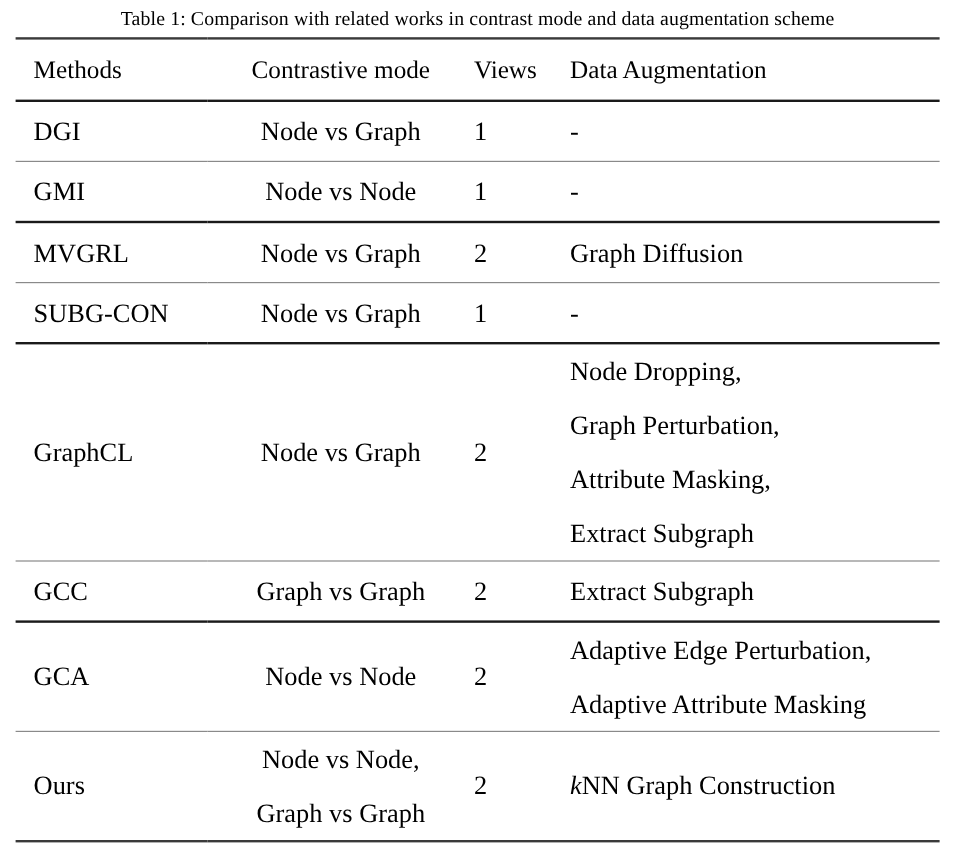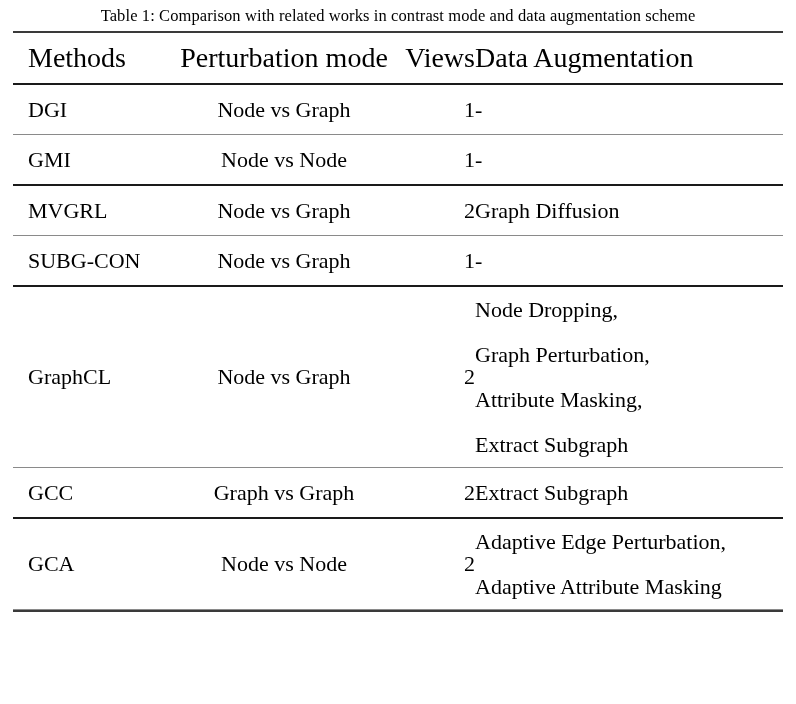--- a/index.html
+++ b/index.html
@@ -52,26 +52,26 @@
   col.c-methods { width: 160px; }
   col.c-mode    { width: 222px; }
   col.c-views   { width: 80px; }
   col.c-aug     { width: 308px; }
 
   .cell-methods {
     text-align: left;
     padding-left: 15px !important;
   }
   .cell-mode   { text-align: center; }
-  .cell-views  { text-align: right; }
+  .cell-views  { text-align: left; }
   .cell-aug    { }
 
   tr.r-head td {
     height: 50px;
-    font-size: 28px;
+    font-size: 21px;
   }
   tr.r-std td { height: 49px; }
   tr.r-two td { height: 90px; }
   tr.r-four td { height: 180px; margin-top: 32px; }
   tr.r-ours td { height: 85px; }
 
   
   .rule-thick td { height: 0; }
   tr.top-rule    > td { border-top: 2.1px solid #3a3a3a; }
   tr.head-rule   > td { border-top: 2.1px solid #1a1a1a; }
@@ -101,21 +101,21 @@
       <col class="c-aug">
     </colgroup>
     <tbody>
 
       <tr class="top-rule rule-thick">
         <td colspan="4"></td>
       </tr>
 
       <tr class="r-head">
         <td class="cell-methods">Methods</td>
-        <td class="cell-mode">Perturbation mode</td>
+        <td class="cell-mode">Contrastive mode</td>
         <td class="cell-views">Views</td>
         <td class="cell-aug">Data Augmentation</td>
       </tr>
 
       <tr class="head-rule rule-thick">
         <td colspan="4"></td>
       </tr>
 
       <tr class="r-std">
         <td class="cell-methods">DGI</td>
@@ -188,20 +188,29 @@
         <td class="cell-views">2</td>
         <td class="cell-aug">
           <span class="multiline">Adaptive Edge Perturbation,</span>
           <span class="multiline">Adaptive Attribute Masking</span>
         </td>
       </tr>
       <tr class="thin-rule rule-thick">
           <td colspan="4"></td>
         </tr>
 
+      <tr class="r-ours">
+        <td class="cell-methods bold">Ours</td>
+        <td class="cell-mode">
+          <span class="multiline">Node vs Node,</span>
+          <span class="multiline">Graph vs Graph</span>
+        </td>
+        <td class="cell-views">2</td>
+        <td class="cell-aug"><span class="ital">k</span><span>NN Graph Construction</span></td>
+      </tr>
 
       <tr class="bot-rule rule-thick">
         <td colspan="4"></td>
       </tr>
 
     </tbody>
   </table>
 
 </div>
 

